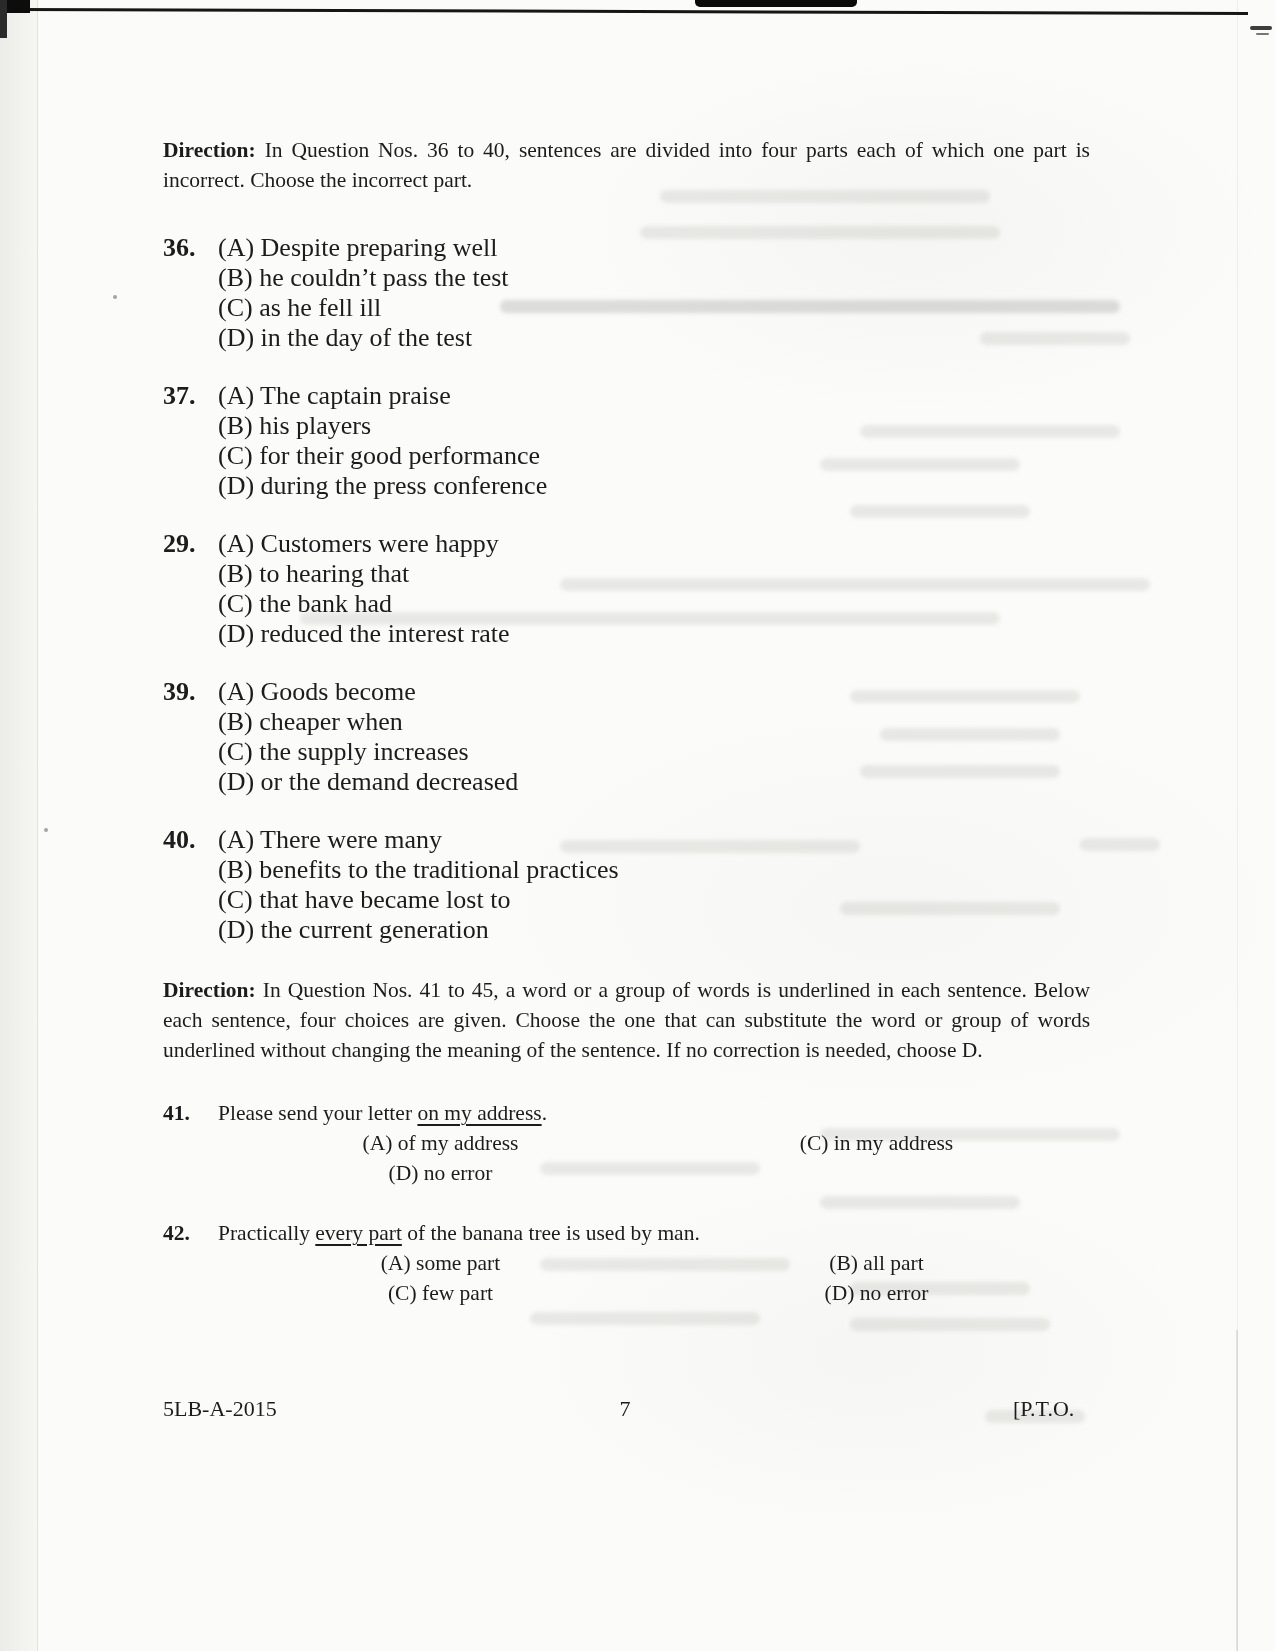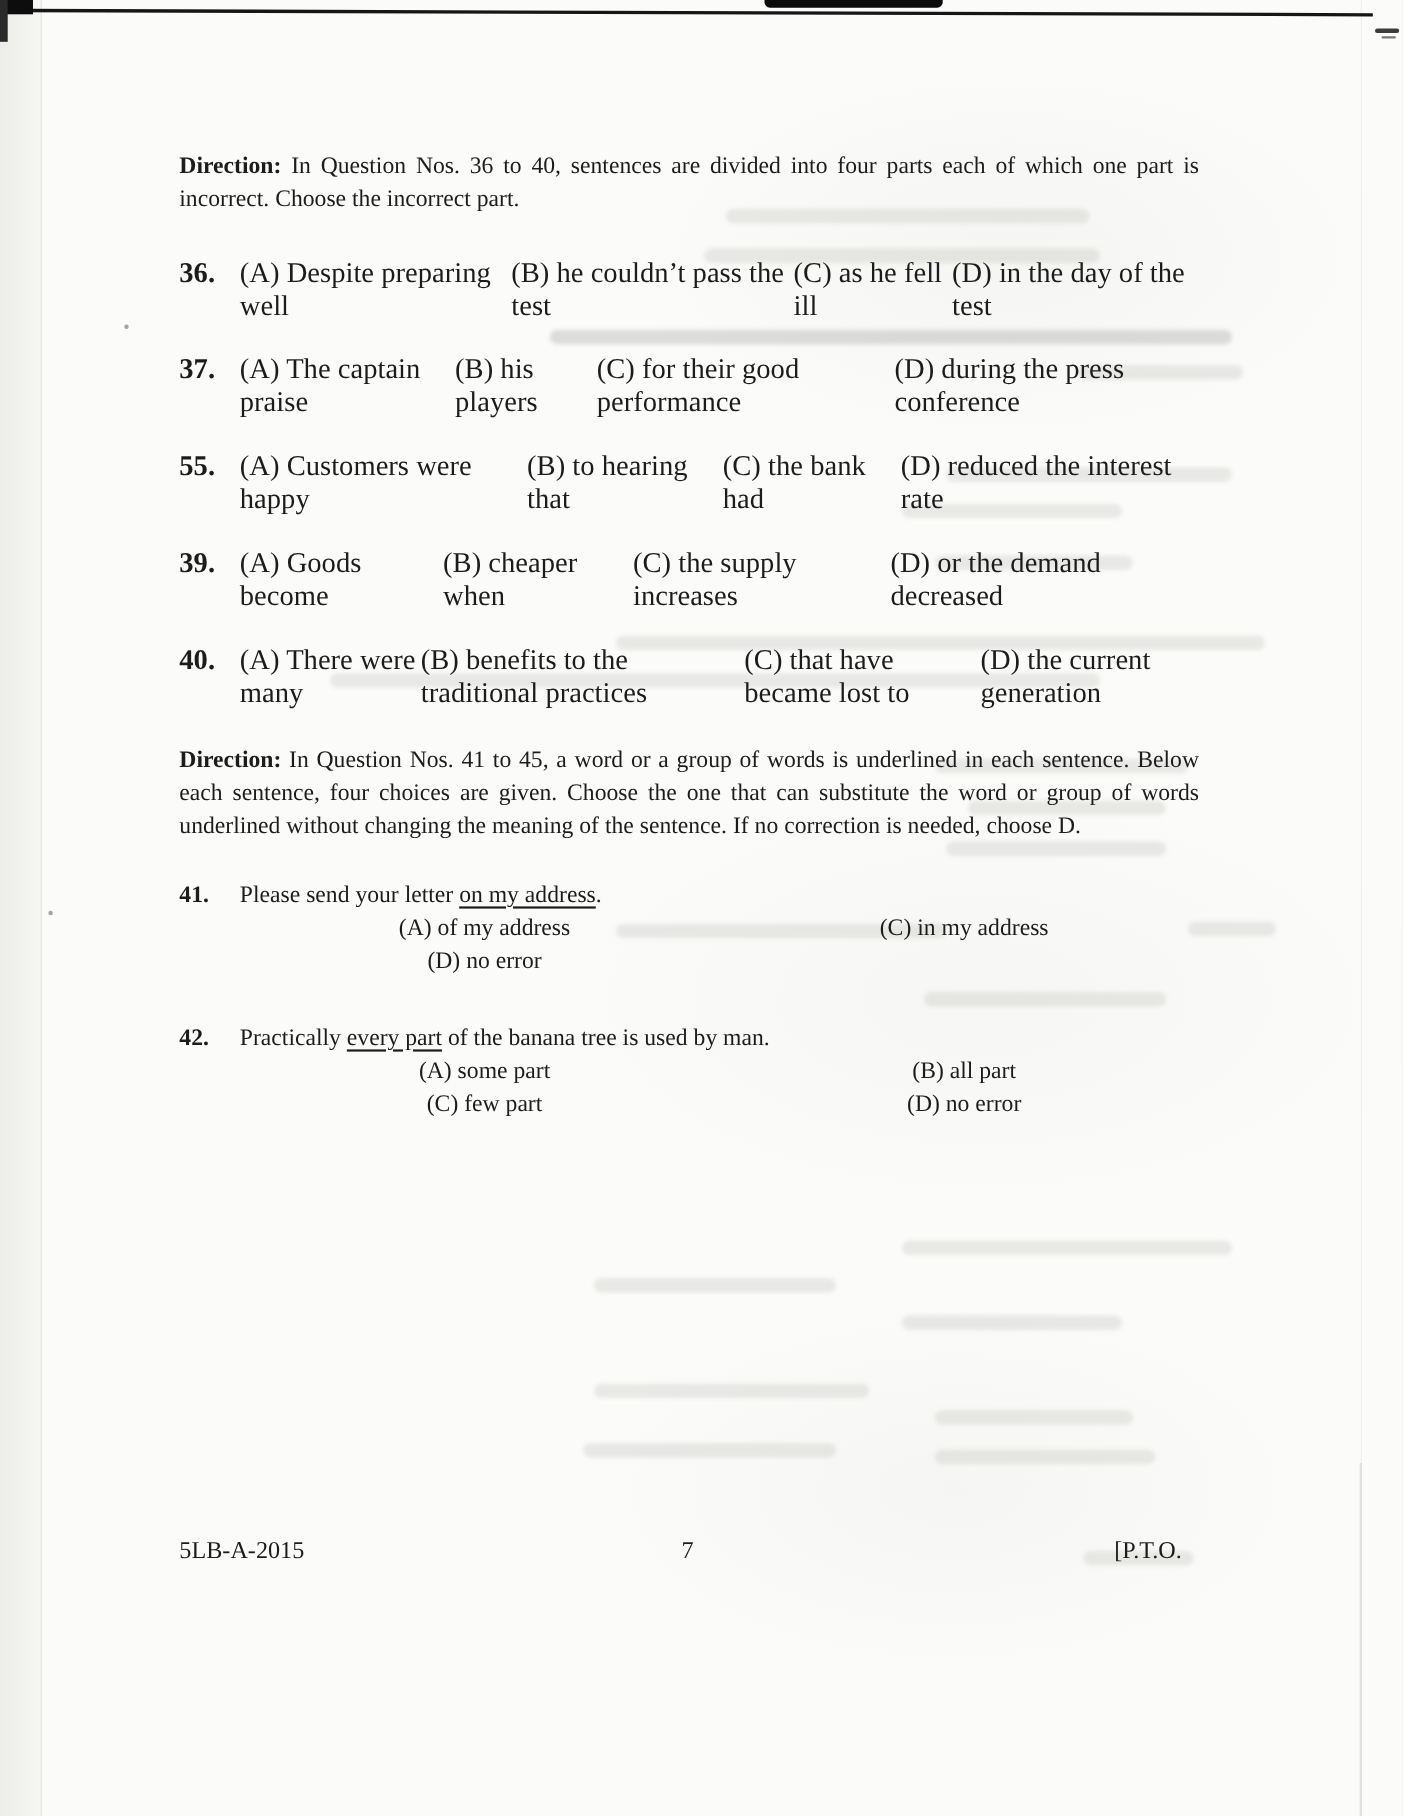--- a/index.html
+++ b/index.html
@@ -28,21 +28,21 @@
   .right-dash2{position:absolute;left:1256px;top:33px;width:13px;height:2px;background:#777;border-radius:1px;}
   .bleed{position:absolute;height:13px;border-radius:7px;background:rgba(125,125,122,0.15);filter:blur(2px);}
   .bleed.dk{background:rgba(110,110,108,0.22);}
   .speck{position:absolute;width:4px;height:4px;border-radius:50%;background:rgba(60,60,60,0.45);}
   
   .content{position:absolute;left:163px;top:135px;width:927px;}
   .direction{font-size:21.5px;line-height:30px;text-align:justify;margin:0;}
   .direction b{font-weight:bold;}
   .question{display:flex;margin-top:28px;font-size:26px;line-height:30px;}
   .qnum{font-weight:bold;width:55px;flex:none;}
-  .opts{display:flex;flex-direction:row;}
+  .opts{display:flex;flex-direction:column;}
   .qblock{margin-top:28px;font-size:21.5px;line-height:30px;}
   .stem-row{display:flex;}
   .stem u{text-decoration:underline;text-underline-offset:4px;text-decoration-thickness:1.5px;}
   .opt-grid{display:grid;grid-template-columns:445px auto;margin-left:55px;text-align:center;}
   .sec2{margin-top:30px;}
   .footer{position:absolute;top:1394px;left:0;width:1275px;font-size:22px;line-height:30px;}
   .footer .f-left{position:absolute;left:163px;}
   .footer .f-center{position:absolute;left:600px;width:50px;text-align:center;}
   .footer .f-right{position:absolute;left:1013px;}
 </style>
@@ -106,21 +106,21 @@
       <span class="qnum">37.</span>
       <span class="opts">
         <span>(A) The captain praise</span>
         <span>(B) his players</span>
         <span>(C) for their good performance</span>
         <span>(D) during the press conference</span>
       </span>
     </div>
 
     <div class="question">
-      <span class="qnum">55.</span>
+      <span class="qnum">29.</span>
       <span class="opts">
         <span>(A) Customers were happy</span>
         <span>(B) to hearing that</span>
         <span>(C) the bank had</span>
         <span>(D) reduced the interest rate</span>
       </span>
     </div>
 
     <div class="question">
       <span class="qnum">39.</span>
@@ -149,21 +149,21 @@
         <span class="qnum">41.</span>
         <span class="stem"><span>Please send your letter </span><u>on my address</u><span>.</span></span>
       </div>
       <div class="opt-grid">
         <span>(A) of my address</span>
         <span>(C) in my address</span>
         <span>(D) no error</span>
       </div>
     </div>
 
-    <div class="qblock" style="margin-top:40px">
+    <div class="qblock" style="margin-top:30px">
       <div class="stem-row">
         <span class="qnum">42.</span>
         <span class="stem"><span>Practically </span><u>every part</u><span> of the banana tree is used by man.</span></span>
       </div>
       <div class="opt-grid">
         <span>(A) some part</span>
         <span>(B) all part</span>
         <span>(C) few part</span>
         <span>(D) no error</span>
       </div>

